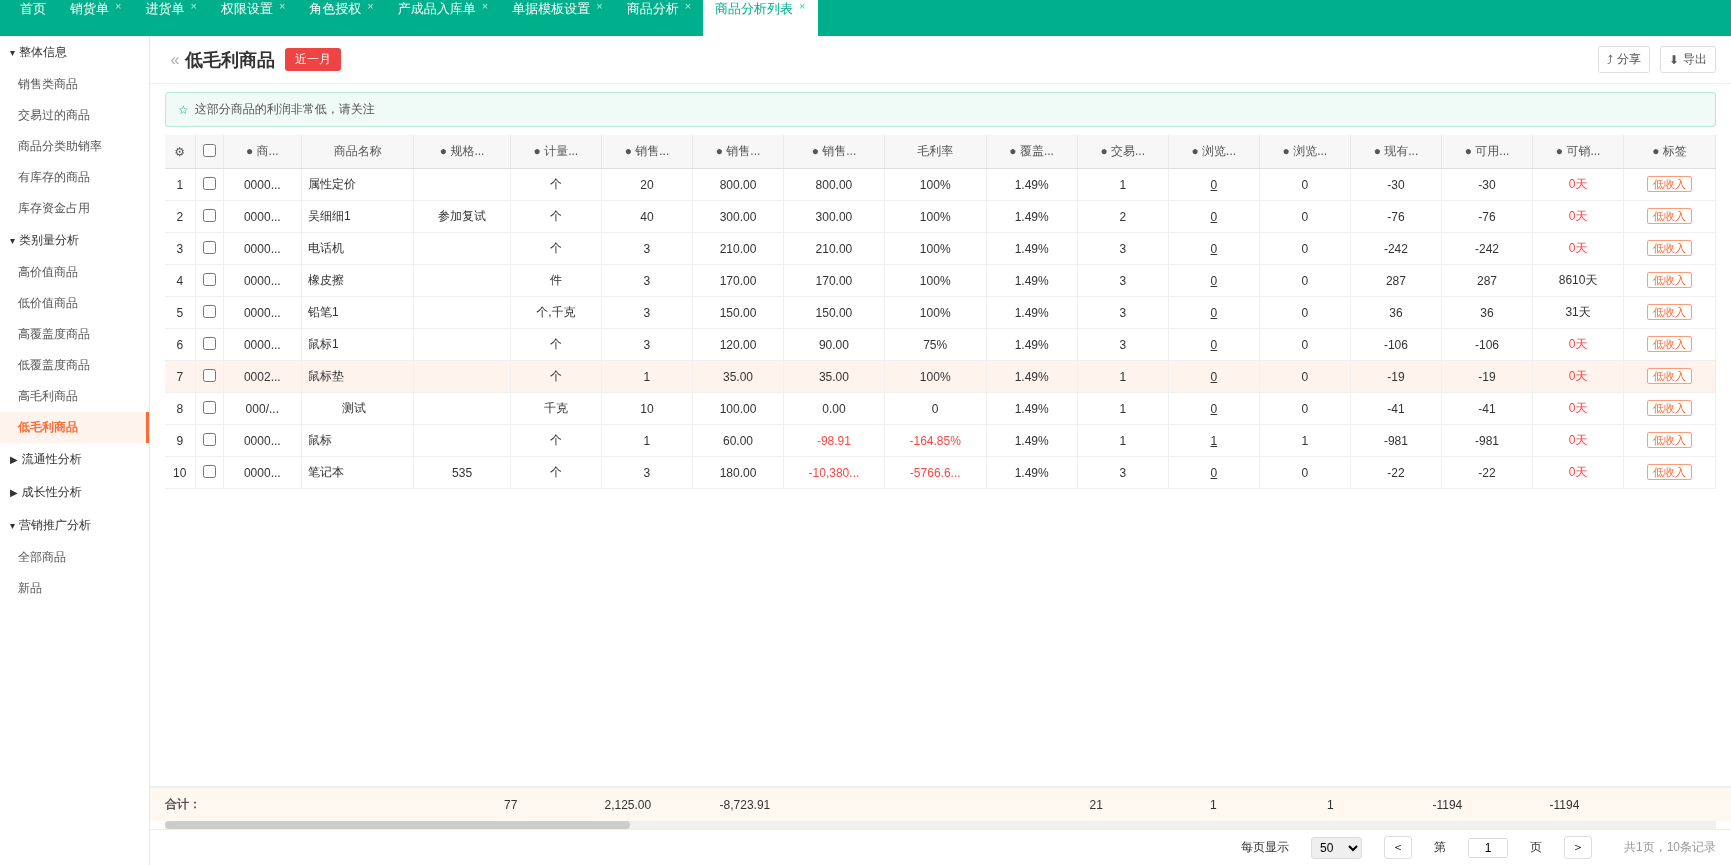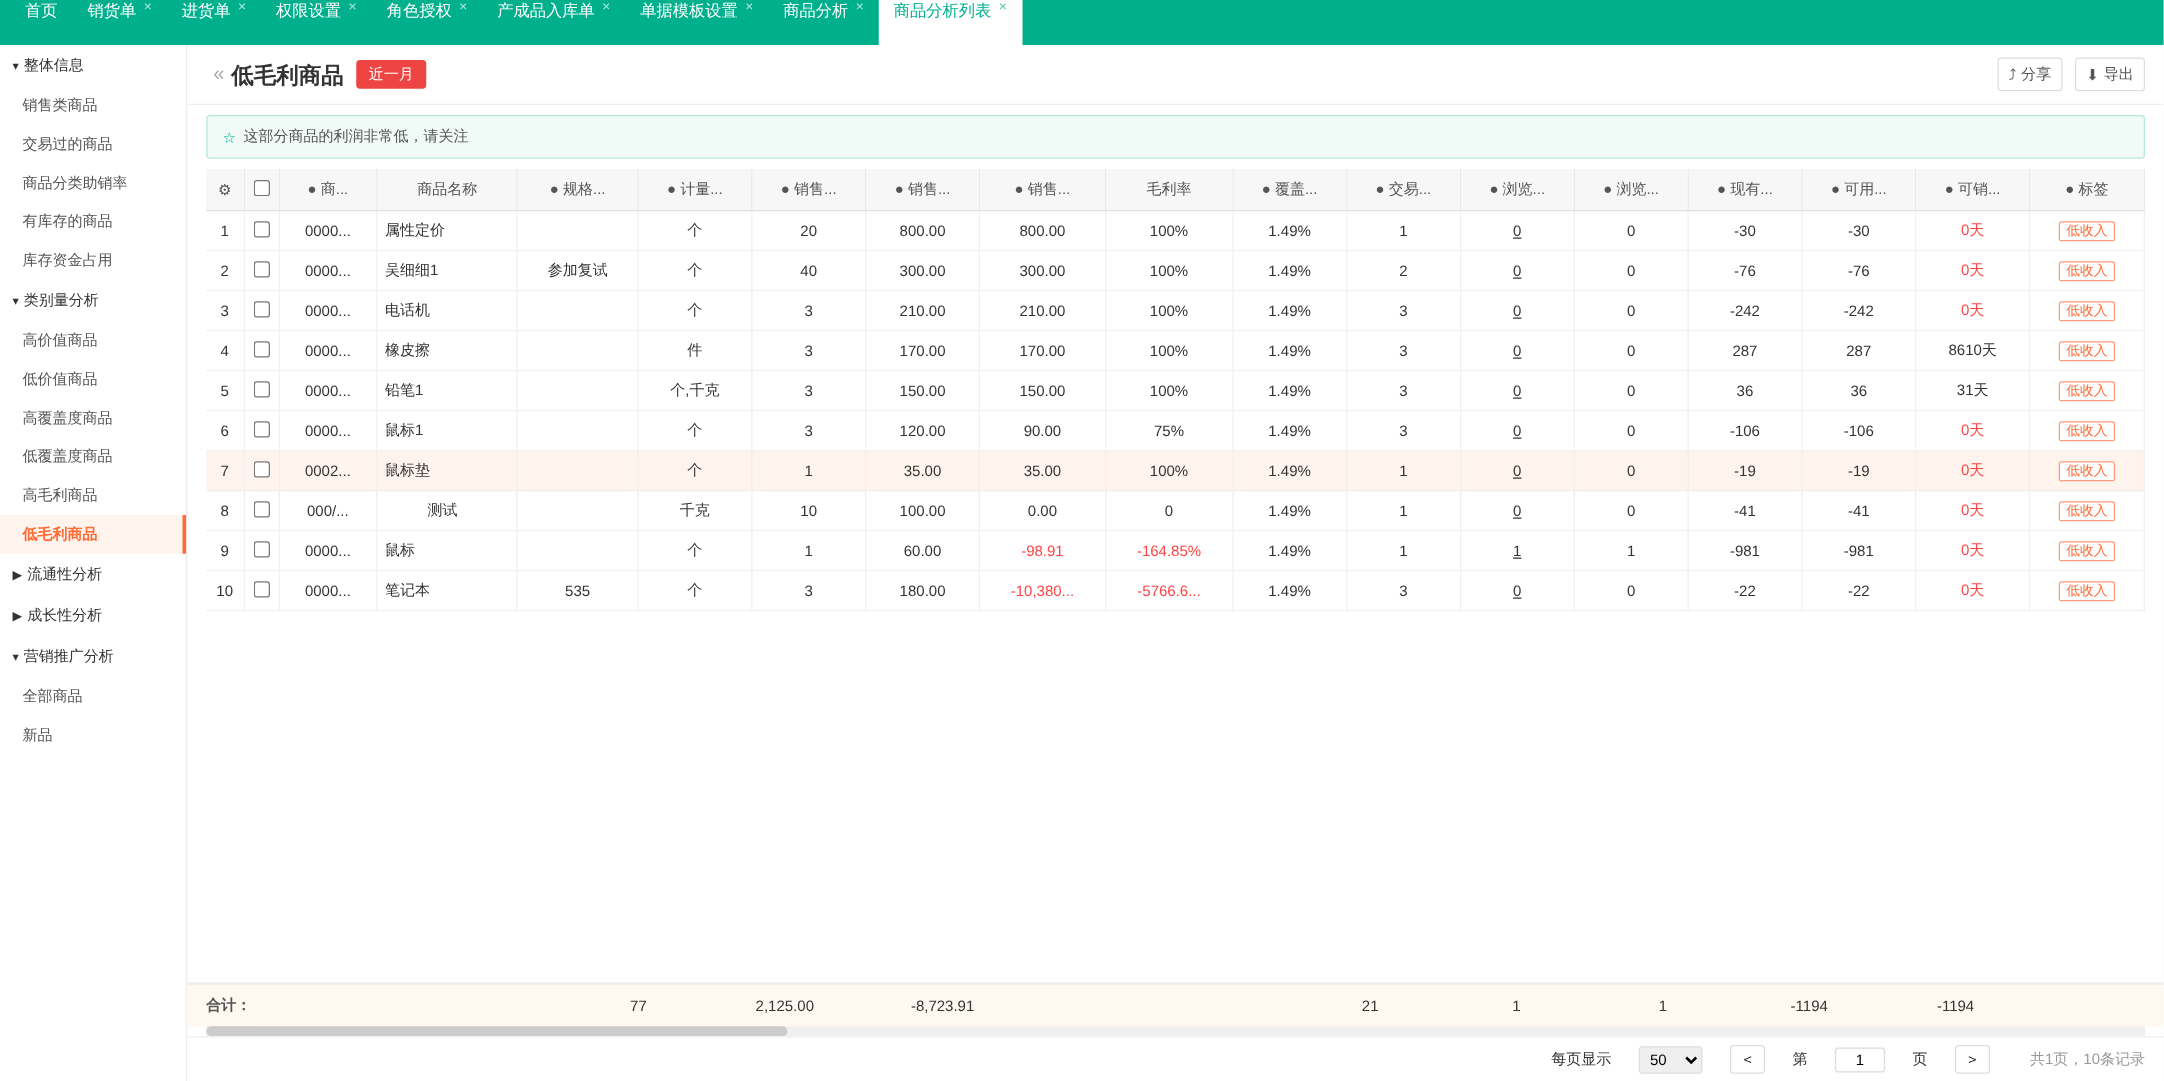--- a/index.html
+++ b/index.html
@@ -594,21 +594,21 @@
           </tbody>
       </table>
     </div>
 
     <div class="summary-row">
       <span class="summary-label">合计：</span>
       <div class="summary-values">
         <span style="flex:3;"></span>
         <span style="flex:1; text-align:center;">77</span>
         <span style="flex:1; text-align:center;">2,125.00</span>
-        <span style="flex:1; text-align:right;">-8,723.91</span>
+        <span style="flex:1; text-align:center;">-8,723.91</span>
         <span style="flex:1;"></span>
         <span style="flex:1;"></span>
         <span style="flex:1; text-align:center;">21</span>
         <span style="flex:1; text-align:center;">1</span>
         <span style="flex:1; text-align:center;">1</span>
         <span style="flex:1; text-align:center;">-1194</span>
         <span style="flex:1; text-align:center;">-1194</span>
         <span style="flex:1;"></span>
       </div>
     </div>

